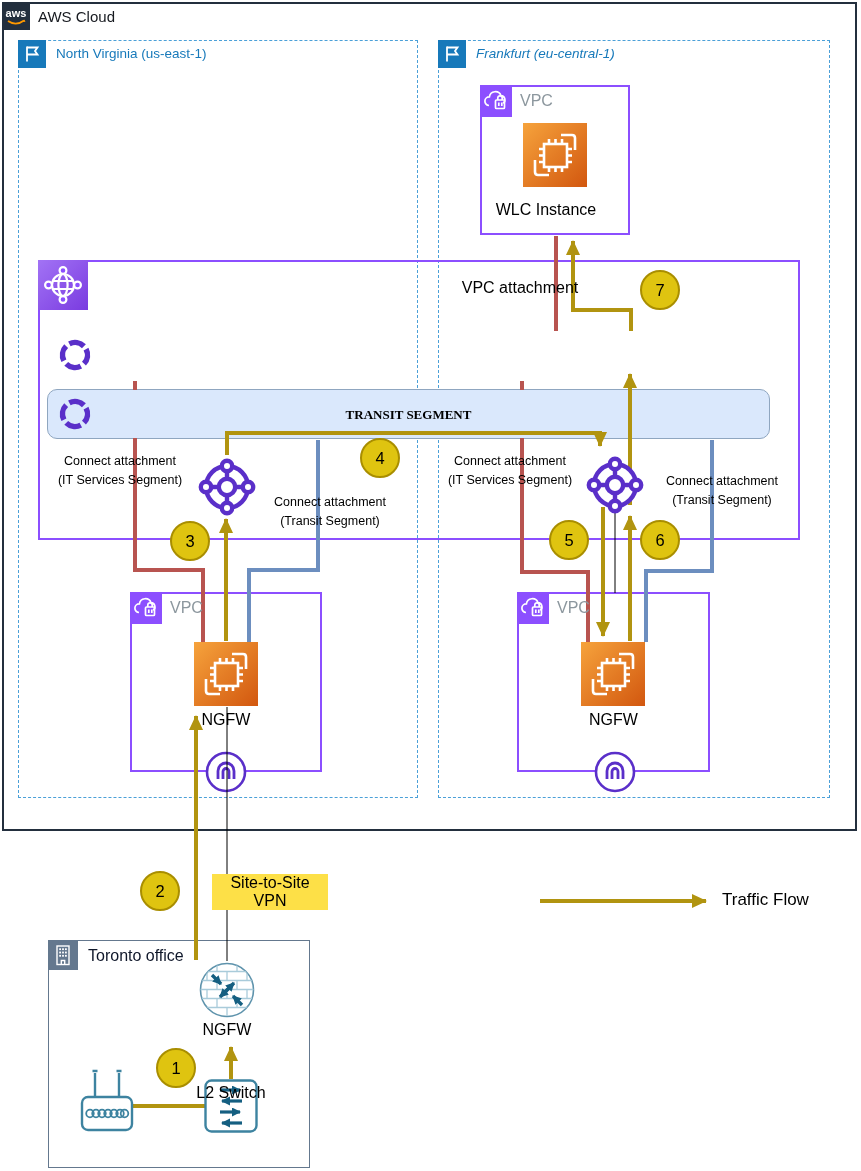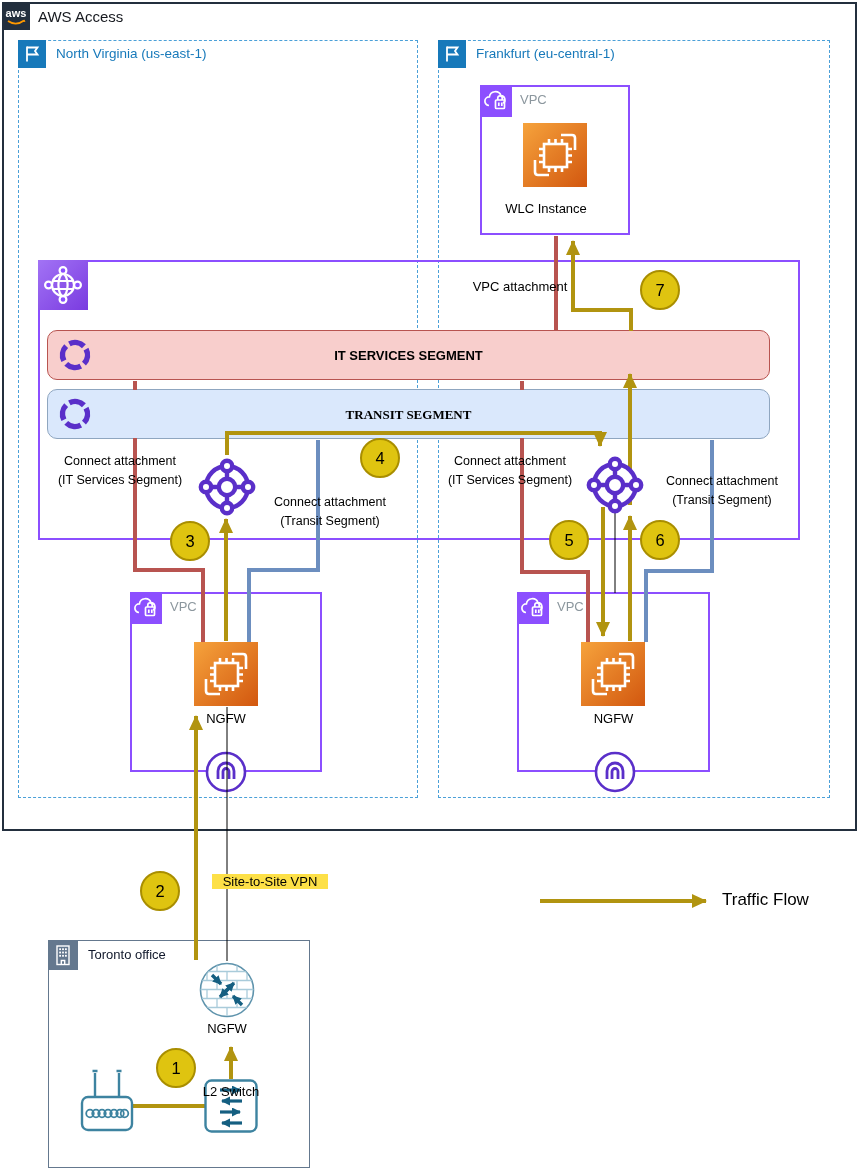--- a/index.html
+++ b/index.html
@@ -10,21 +10,21 @@
   .box{position:absolute;box-sizing:border-box;}
   .aws-cloud{border:2px solid #232F3E;z-index:1;}
   .region{border:1.4px dashed #4BA0D8;z-index:1;}
   .vpc-box{border:2px solid #8C4FFF;background:#fff;z-index:1;}
   .tgw-box{border:2px solid #8C4FFF;background:transparent;z-index:2;}
   .office-box{border:1.4px solid #64788E;background:#fff;z-index:1;}
   .band{position:absolute;box-sizing:border-box;border-radius:10px;z-index:2;}
   .band-it{background:#F8CECC;border:1.3px solid #B85450;}
   .band-transit{background:#DAE8FC;border:1.3px solid #8FA6C0;}
   .band-title{position:absolute;left:0;right:0;text-align:center;font-weight:bold;font-size:13px;color:#000;}
-  .lbl{position:absolute;font-size:13px;color:#000;z-index:4;}
+  .lbl{position:absolute;font-size:16px;color:#000;z-index:4;}
   .lbl-c{text-align:center;}
   .lbl-sm{font-size:12.5px;line-height:19px;}
   .gray{color:#8C979E;}
   .region-lbl{color:#1779BA;font-size:13.5px;}
   .office-lbl{color:#0f172a;}
   .num{
     position:absolute;width:40px;height:40px;border-radius:50%;z-index:5;
     background:#DFC410;border:2px solid #A98E00;box-sizing:border-box;
     text-align:center;line-height:36px;font-size:16.5px;color:#000;
   }
@@ -41,23 +41,20 @@
 
   <div class="box aws-cloud" style="left:2px;top:2px;width:855px;height:829px;"></div>
   <div class="box region" style="left:18px;top:40px;width:400px;height:758px;"></div>
   <div class="box region" style="left:438px;top:40px;width:392px;height:758px;"></div>
   <div class="box vpc-box" style="left:480px;top:85px;width:150px;height:150px;"></div>
   <div class="box tgw-box" style="left:38px;top:260px;width:762px;height:280px;"></div>
   <div class="box vpc-box" style="left:130px;top:592px;width:192px;height:180px;"></div>
   <div class="box vpc-box" style="left:517px;top:592px;width:193px;height:180px;"></div>
   <div class="box office-box" style="left:48px;top:940px;width:262px;height:228px;"></div>
 
-  <div class="band band-it" style="left:47px;top:330px;width:723px;height:50px;">
-    <div class="band-title" style="top:17px;">IT SERVICES SEGMENT</div>
-  </div>
   <div class="band band-transit" style="left:47px;top:389px;width:723px;height:50px;">
     <div class="band-title" style="top:17px;font-family:Liberation Serif, serif;">TRANSIT SEGMENT</div>
   </div>
 
   <svg class="icon" style="left:56px;top:336px;z-index:2;" width="38" height="38" viewBox="0 0 38 38">
     <circle cx="19" cy="19" r="12.5" fill="none" stroke="#5A2FC9" stroke-width="5.5" stroke-dasharray="15.6 4" transform="rotate(-28 19 19)"></circle>
   </svg>
   <svg class="icon" style="left:56px;top:395px;z-index:2;" width="38" height="38" viewBox="0 0 38 38">
     <circle cx="19" cy="19" r="12.5" fill="none" stroke="#5A2FC9" stroke-width="5.5" stroke-dasharray="15.6 4" transform="rotate(-28 19 19)"></circle>
   </svg>
@@ -100,39 +97,39 @@
       <path d="M540,901 H706" marker-end="url(#agold)"></path>
     </g>
   </svg>
 
   <svg class="icon" style="left:2px;top:2px;" width="28" height="28" viewBox="0 0 28 28">
     <rect width="28" height="28" fill="#232F3E"></rect>
     <text x="14" y="15" font-size="11" font-weight="bold" fill="#fff" text-anchor="middle" font-family="Liberation Sans, sans-serif">aws</text>
     <path d="M6,19 Q14,24.5 22,18.5" stroke="#F90" stroke-width="1.7" fill="none"></path>
     <path d="M22.6,17.6 l0.8,2.4 -2.5,-0.4 z" fill="#F90"></path>
   </svg>
-  <div class="lbl" style="left:38px;top:8px;font-size:15px;color:#16191F;">AWS Access</div>
+  <div class="lbl" style="left:38px;top:8px;font-size:15px;color:#16191F;">AWS Cloud</div>
 
   <svg class="icon" style="left:18px;top:40px;" width="28" height="28" viewBox="0 0 28 28">
     <rect width="28" height="28" fill="#1779BA"></rect>
     <g stroke="#fff" stroke-width="1.8" fill="none">
         <path d="M9,21.5 V6.5"></path>
         <path d="M9,7.5 H19.5 L17,11 L19.5,14.5 H9"></path>
       </g>
   </svg>
   <div class="lbl region-lbl" style="left:56px;top:46px;">North Virginia (us-east-1)</div>
 
   <svg class="icon" style="left:438px;top:40px;" width="28" height="28" viewBox="0 0 28 28">
     <rect width="28" height="28" fill="#1779BA"></rect>
     <g stroke="#fff" stroke-width="1.8" fill="none">
         <path d="M9,21.5 V6.5"></path>
         <path d="M9,7.5 H19.5 L17,11 L19.5,14.5 H9"></path>
       </g>
   </svg>
-  <div class="lbl region-lbl" style="left:476px;top:46px;">Frankfurt (eu-central-1)</div>
+  <div class="lbl region-lbl" style="left:476px;top:46px;font-style:italic;">Frankfurt (eu-central-1)</div>
 
   <svg class="icon" style="left:480px;top:85px;" width="32" height="32" viewBox="0 0 32 32">
     <rect width="32" height="32" fill="#8C4FFF"></rect>
     <g stroke="#fff" stroke-width="1.7" fill="none">
       <path d="M9,20.5 a4.3,4.3 0 0 1 0.4,-8.6 a6,6 0 0 1 11.6,-1.2 a4.2,4.2 0 0 1 2.2,7.6"></path>
       <rect x="15.5" y="15" width="9" height="8.5" rx="1"></rect>
       <path d="M17.8,15 v-2 a2.2,2.2 0 0 1 4.4,0 v2"></path>
       <path d="M18.8,17.5 v3.5 M21.8,17.5 v3.5"></path>
     </g>
   </svg>

